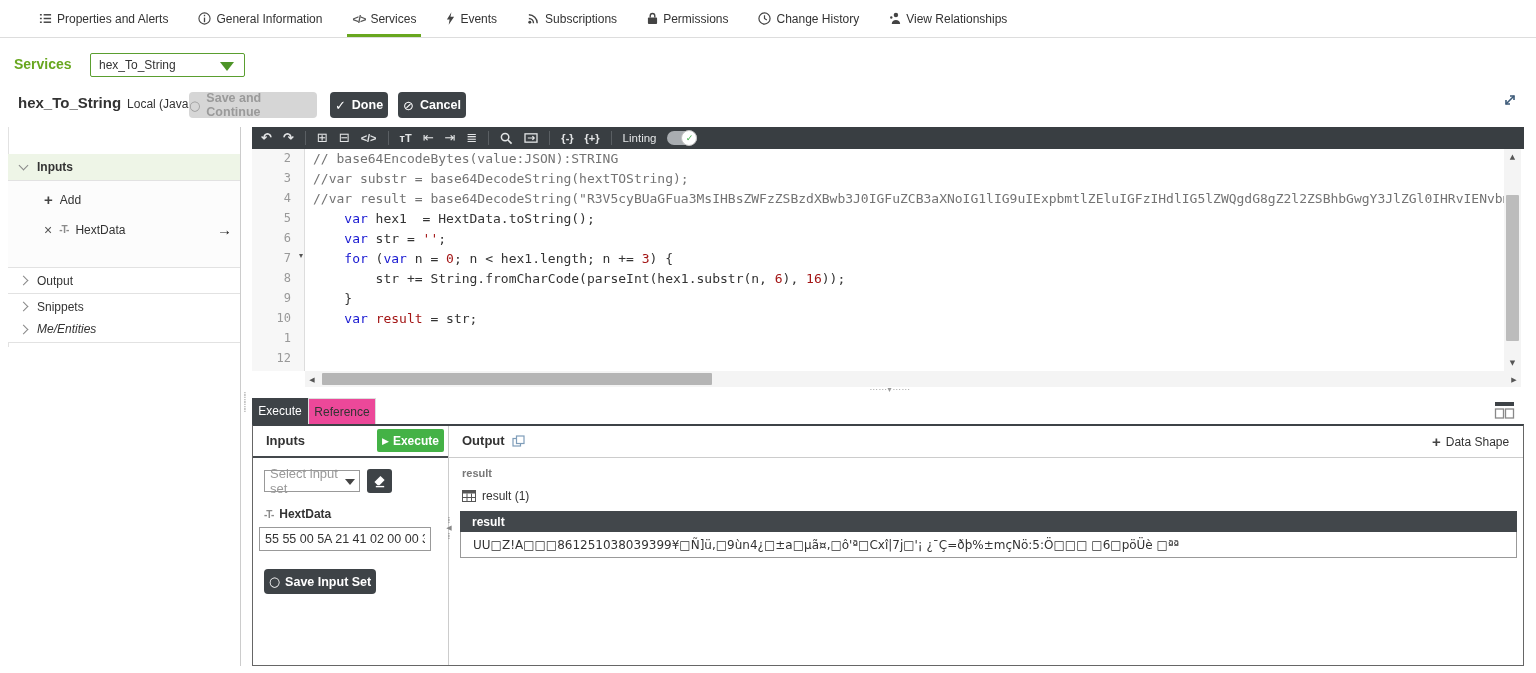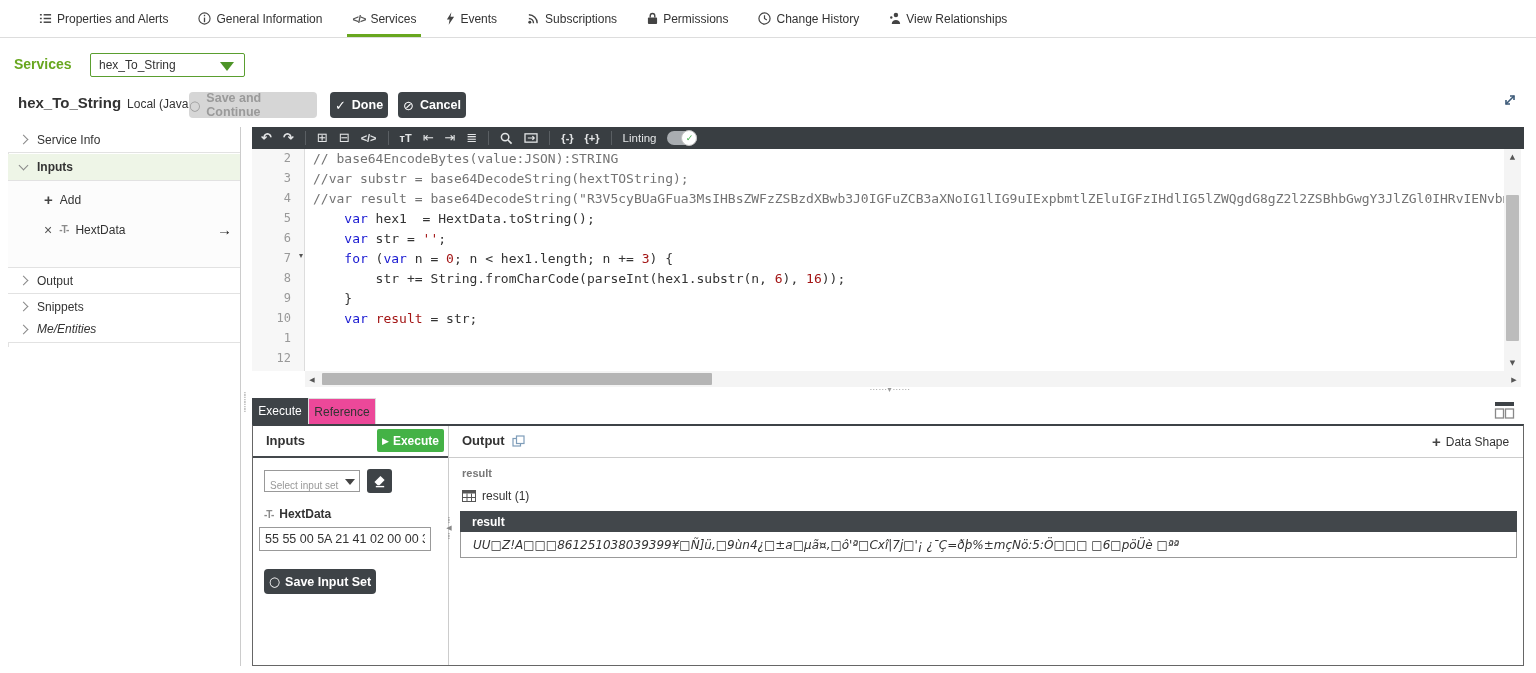--- a/index.html
+++ b/index.html
@@ -69,37 +69,37 @@
   
   .ex-tab { position:absolute; top:398px; height:26px; display:flex; align-items:center; justify-content:center; font-size:12px; cursor:pointer; }
   .ex-tab.active { background:#3e4347; color:#fff; }
   .ex-tab.idle { background:#ec4899; color:#333; border:1px solid #ddd; border-bottom:none; }
   #exec-panel { left:252px; top:424px; width:1272px; height:242px; border:1px solid #666; border-top:2px solid #3e4347; background:#fff; }
   .col-divider { left:448px; top:426px; width:1px; height:239px; background:#ccc; }
   .inputs-title { left:266px; top:433px; font-size:13px; font-weight:bold; }
   .exec-btn { left:377px; top:429px; width:67px; height:23px; background:#44b246; border-radius:2px; color:#fff; font-weight:bold; font-size:12px; display:flex; align-items:center; justify-content:center; gap:4px; cursor:pointer; }
   .exec-btn .ic { font-size:9px; font-family:"DejaVu Sans",sans-serif; }
   .inputs-underline { left:253px; top:456px; width:195px; height:2px; background:#44484c; }
-  .sel-input { left:264px; top:470px; width:96px; height:22px; border:1px solid #999; display:flex; align-items:flex-end; padding:0 5px; font-size:10px; color:#999; cursor:pointer; position:absolute; }
+  .sel-input { left:264px; top:470px; width:96px; height:22px; border:1px solid #999; display:flex; align-items:center; padding:0 5px; font-size:13px; color:#999; cursor:pointer; position:absolute; }
   .sel-caret { position:absolute; right:4px; top:8px; width:0; height:0; border-left:5px solid transparent; border-right:5px solid transparent; border-top:6px solid #444; }
   .eraser-btn { left:367px; top:469px; width:25px; height:24px; background:#3e4347; border-radius:3px; display:flex; align-items:center; justify-content:center; cursor:pointer; }
   .param-label { left:264px; top:507px; font-size:12px; font-weight:bold; display:flex; align-items:center; gap:6px; }
   .param-input { left:259px; top:527px; width:172px; height:24px; border:1px solid #999; font-size:12.5px; padding:0 5px; color:#333; font-family:"Liberation Sans","DejaVu Sans",sans-serif; position:absolute; }
   .save-set-btn { left:264px; top:569px; width:112px; height:25px; border-radius:4px; background:#3e4347; color:#fff; font-size:12.5px; font-weight:bold; display:flex; align-items:center; justify-content:center; gap:5px; cursor:pointer; position:absolute; }
   .save-set-btn .ic { font-size:13px; font-weight:normal; font-family:"DejaVu Sans",sans-serif; }
   .divider-handle { left:444px; top:516px; width:10px; font-size:9px; color:#888; line-height:8px; text-align:center; cursor:col-resize; font-family:"DejaVu Sans",sans-serif; }
 
   .output-title { left:462px; top:433px; font-size:13px; font-weight:bold; display:flex; align-items:center; gap:7px; }
   .datashape-btn { left:1432px; top:433px; font-size:12px; color:#333; display:flex; align-items:center; gap:5px; cursor:pointer; position:absolute; }
   .datashape-btn .plus { font-size:15px; font-weight:bold; color:#444; }
   .output-underline { left:449px; top:457px; width:1074px; height:1px; background:#ccc; }
   .result-label { left:462px; top:467px; font-size:11px; font-weight:bold; color:#777; }
   .result-table-label { left:462px; top:489px; font-size:12px; color:#333; display:flex; align-items:center; gap:6px; }
   .tbl-header { left:460px; top:511px; width:1057px; height:21px; background:#42474b; color:#fff; font-size:12px; font-weight:bold; display:flex; align-items:center; padding-left:12px; }
-  .tbl-row { left:460px; top:532px; width:1057px; height:26px; border:1px solid #999; border-top:none; background:#fff; display:flex; align-items:center; padding-left:12px; font-size:12px; color:#333; font-family:"DejaVu Sans","Liberation Sans",sans-serif; white-space:nowrap; overflow:hidden;font-style:italic; }
+  .tbl-row { left:460px; top:532px; width:1057px; height:26px; border:1px solid #999; border-top:none; background:#fff; display:flex; align-items:center; padding-left:12px; font-size:12px; color:#333; font-family:"DejaVu Sans","Liberation Sans",sans-serif; white-space:nowrap; overflow:hidden; }
 
   svg { display:block; }
 </style>
 </head>
 <body>
 
 <div id="app">
 
   <div id="topnav" class="abs">
     <div class="tab">
@@ -206,24 +206,20 @@
     <svg width="16" height="16" viewBox="0 0 16 16">
         <g fill="none" stroke="#3c5a78" stroke-width="1.6">
           <line x1="4" y1="12" x2="12" y2="4"></line>
           <path d="M8 4 h4 v4"></path>
           <path d="M4 8 v4 h4"></path>
         </g>
       </svg>
   </div>
 
   <div class="abs sidebar-lline"></div>
-  <div class="abs side-row" style="top:127px; height:26px;">
-    <span class="chev right"></span>
-    <span>Service Info</span>
-  </div>
   <div class="abs side-row hdr-open" style="top:154px; height:27px;">
     <span class="chev down"></span>
     <span>Inputs</span>
   </div>
   <div class="abs side-sub" style="top:181px; height:87px;">
     <div class="sub-item" style="top:10px;">
       <span style="font-size:15px; font-weight:bold; color:#444;">+</span>
       <span>Add</span>
     </div>
     <div class="sub-item" style="top:40px; width:188px;">

